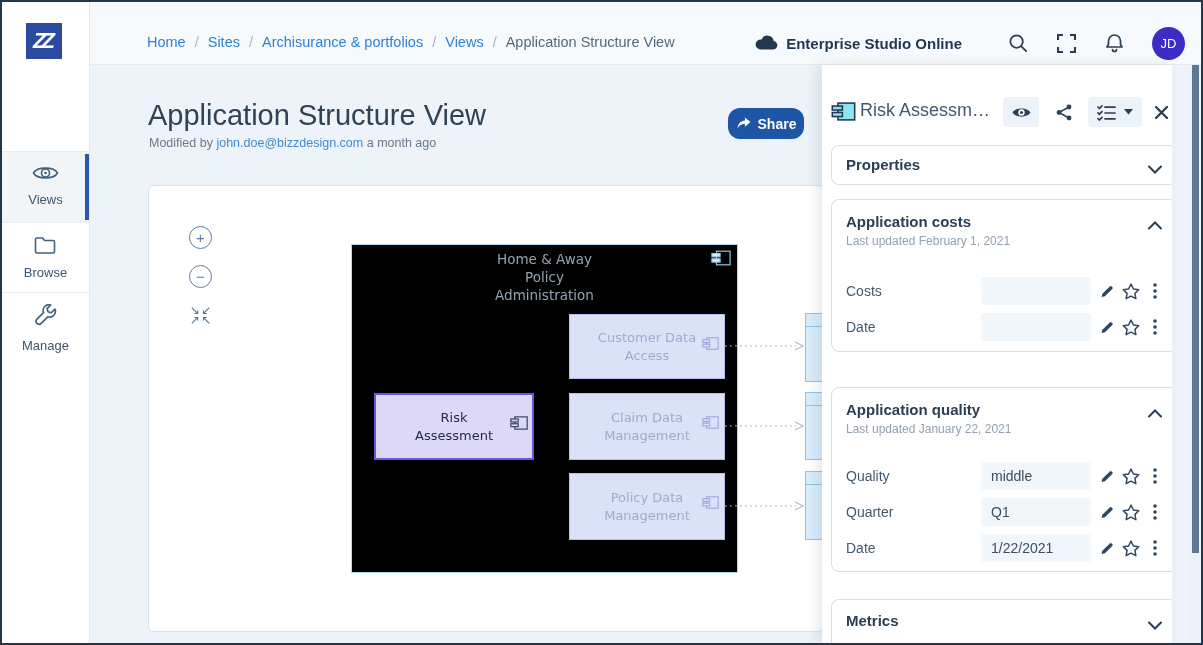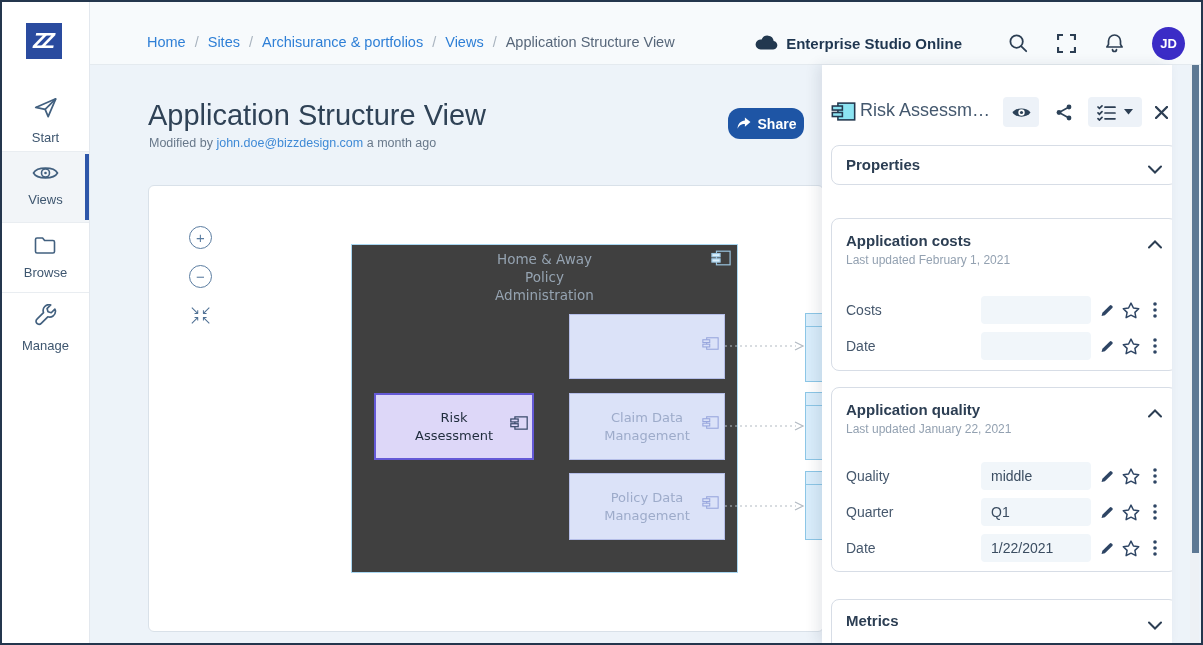--- a/index.html
+++ b/index.html
@@ -17,21 +17,21 @@
   .crumb-link { color:#2e7fd6; cursor:pointer; }
   .crumb-sep { color:#a9b4bf; }
   .crumb-current { color:#57677a; }
   .top-right { position:absolute; right:16px; top:24px; height:34px;
     display:flex; align-items:center; }
   .product { display:flex; align-items:center; gap:8px; font-size:15px;
     font-weight:700; color:#1f3650; margin-right:32px; }
   .tool-ic { width:20px; height:20px; margin:0 14px; display:flex;
     align-items:center; justify-content:center; cursor:pointer; }
   .avatar { width:33px; height:33px; border-radius:50%; background:#3b2cc6;
-    color:#fff; font-size:13px; font-weight:700; display:flex;
+    color:#fff; font-size:13px; font-weight:400; display:flex;
     align-items:center; justify-content:center; margin-left:14px; cursor:pointer; }
   
   .rail { position:absolute; left:0; top:0; width:88px; height:100%;
     background:#ffffff; border-right:1px solid #e3e8ee; }
   .logo { position:absolute; left:24px; top:21px; width:36px; height:36px;
     background:#2a4b9f; color:#fff; display:flex; align-items:center;
     justify-content:center; font-weight:700; font-style:italic; font-size:22px;
     letter-spacing:-5px; padding-right:5px; cursor:pointer; }
   .side-item { position:absolute; left:0; width:87px; text-align:center;
     color:#3e566f; font-size:13px; cursor:pointer; }
@@ -58,21 +58,21 @@
   .zoom-circle { position:absolute; left:40px; width:23px; height:23px;
     border:1.5px solid #5b7da1; border-radius:50%; color:#5b7da1;
     display:flex; align-items:center; justify-content:center; font-size:15px;
     cursor:pointer; background:#fff; }
   .fit-ctrl { position:absolute; left:41px; top:119px; color:#4f7094;
     font-size:12px; line-height:10px; letter-spacing:1px; cursor:pointer;
     font-family:"DejaVu Sans", sans-serif; white-space:pre-line; text-align:center; }
   .dg-font { font-family:"DejaVu Sans", sans-serif; white-space:pre-line;
     text-align:center; }
   .container-box { position:absolute; left:202px; top:58px; width:387px;
-    height:329px; background:#404040; border:1px solid #a9d7f1; }
+    height:329px; background:#000000; border:1px solid #a9d7f1; }
   .container-label { position:absolute; left:0; right:0; top:5px; font-size:13.5px;
     line-height:18px; color:#95a3b1; }
   .node { position:absolute; background:#dbe2f8; border:1px solid #b5bee8;
     display:flex; align-items:center; justify-content:center; font-size:13px;
     line-height:18px; color:#9dabca; cursor:pointer; }
   .node.selected { background:#ddd7f8; border:2px solid #6459d6; color:#1f2c3c; }
   .comp-ic { position:absolute; top:4px; right:5px; }
   .arrow { position:absolute; }
   .stub { position:absolute; width:30px; background:#d9edfb;
     border:1px solid #8cc6e6; }
@@ -153,29 +153,20 @@
           <path d="M7.5 16.5a2 2 0 0 0 4 0" stroke-linecap="round"></path>
         </svg>
     </div>
     <div class="avatar">JD</div>
   </div>
 </div>
 
 <div class="rail">
   <div class="logo">ZZ</div>
 
-  <div class="side-item" style="top:85px; height:64px; padding-top:8px;">
-    <span class="ic">
-      <svg width="26" height="26" viewBox="0 0 24 24" fill="none" stroke="#42607f" stroke-width="1.6" stroke-linejoin="round">
-          <path d="M2.5 11.5 21 3.5 14 20l-2.8-6.7z"></path>
-          <path d="M11.2 13.3 21 3.5"></path>
-        </svg>
-    </span>
-    <span>Start</span>
-  </div>
 
   <div class="side-item active" style="top:150px; height:70px; padding-top:11px;">
     <span class="ic">
       <svg width="27" height="20" viewBox="0 0 27 20" fill="none" stroke="#42607f" stroke-width="1.6">
           <path d="M1.5 10C5 3.5 22 3.5 25.5 10 22 16.5 5 16.5 1.5 10z"></path>
           <circle cx="13.5" cy="10" r="4"></circle>
           <circle cx="13.5" cy="10" r="1.3" fill="#42607f" stroke="none"></circle>
         </svg>
     </span>
     <span>Views</span>
@@ -233,20 +224,22 @@
     <span class="comp-ic" style="top:5px; right:6px;">
       <svg width="20" height="16" viewBox="0 0 22 17" fill="none" stroke="#9cc6e2" stroke-width="1.3">
           <rect x="6" y="1" width="15" height="15"></rect>
           <rect x="1" y="3.6" width="9" height="3.6" fill="#dcf0fc"></rect>
           <rect x="1" y="9.4" width="9" height="3.6" fill="#dcf0fc"></rect>
         </svg>
     </span>
   </div>
 
   <div class="node dg-font" style="left:420px; top:128px; width:156px; height:65px;">
+    <span>Customer Data
+Access</span>
     <span class="comp-ic">
       <svg width="17" height="13" viewBox="0 0 22 17" fill="none" stroke="#98a6dd" stroke-width="1.4">
           <rect x="6" y="1" width="15" height="15"></rect>
           <rect x="1" y="3.6" width="9" height="3.6" fill="#dbe2f8"></rect>
           <rect x="1" y="9.4" width="9" height="3.6" fill="#dbe2f8"></rect>
         </svg>
     </span>
   </div>
   <div class="node dg-font" style="left:420px; top:207px; width:156px; height:67px;">
     <span>Claim Data
@@ -356,21 +349,21 @@
 
   <div class="card" style="top:80px; height:40px;">
     <div class="card-title" style="top:10px;">Properties</div>
     <span class="chev" style="top:14px;">
       <svg width="14" height="9" viewBox="0 0 14 9" fill="none" stroke="#2c3e53" stroke-width="2" stroke-linecap="round">
           <polyline points="1,1.5 7,7.5 13,1.5"></polyline>
         </svg>
     </span>
   </div>
 
-  <div class="card" style="top:153px; height:153px;">
+  <div class="card" style="top:134px; height:153px;">
     <div class="card-title">Application costs</div>
     <span class="chev">
       <svg width="14" height="9" viewBox="0 0 14 9" fill="none" stroke="#2c3e53" stroke-width="2" stroke-linecap="round">
           <polyline points="1,7.5 7,1.5 13,7.5"></polyline>
         </svg>
     </span>
     <div class="card-sub">Last updated February 1, 2021</div>
 
     <div class="prow" style="top:77px;">
       <span class="plabel">Costs</span>

